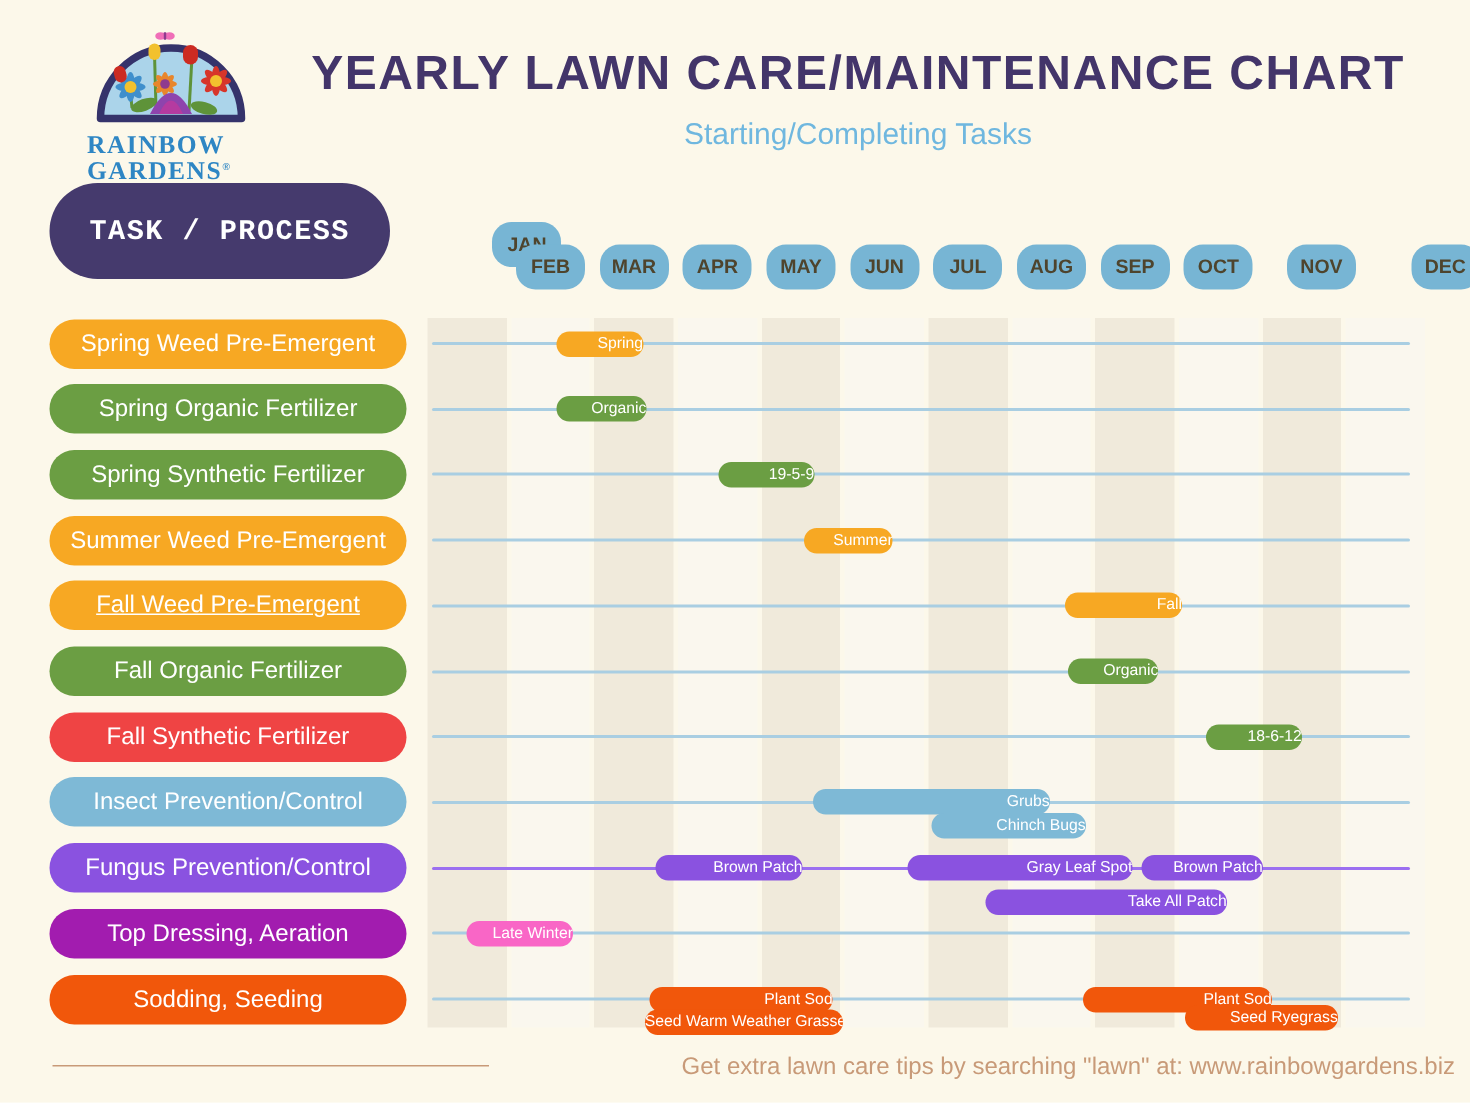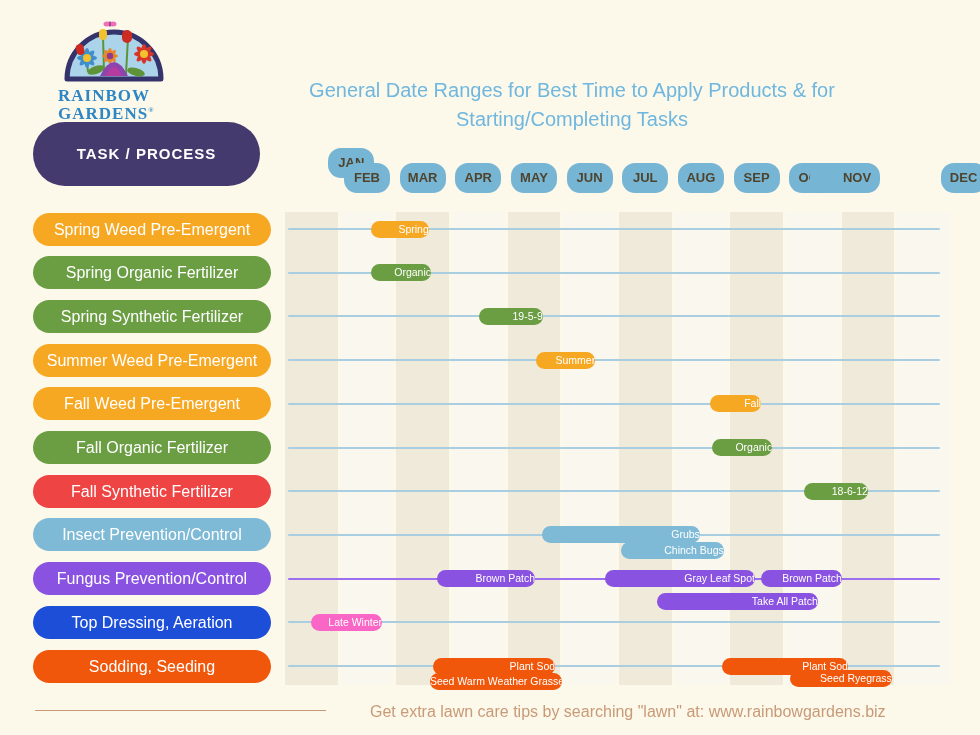--- a/index.html
+++ b/index.html
@@ -11,36 +11,36 @@
   #logo .logo-text{font-family:"Liberation Serif", serif;font-weight:700;color:#2E86C4;
     font-size:17px;line-height:15px;letter-spacing:1px;}
   #logo .reg{font-size:7px;vertical-align:super;}
   #page-title{position:absolute;left:186px;top:30px;width:772px;text-align:center;
     font-size:32px;font-weight:700;letter-spacing:1px;color:#43356A;}
   #page-subtitle{position:absolute;left:236px;top:76px;width:672px;text-align:center;
     font-size:20px;line-height:29px;color:#6FB7DF;}
 
   
   #task-header-pill{position:absolute;left:33px;top:122px;width:227px;height:64px;border-radius:32px;
-    background:#453A6D;color:#FFFFFF;font-size:15px;font-weight:700;letter-spacing:1px;
-    text-align:center;line-height:64px;}
+    background:#453A6D;color:#FFFFFF;font-size:19px;font-weight:700;letter-spacing:1px;
+    text-align:center;line-height:64px;font-family:Liberation Mono, monospace;}
 
   
   .stripe{position:absolute;}
   .month-pill{position:absolute;width:46px;height:30px;border-radius:13px;background:#77B5D4;
     color:#4E442D;font-size:13px;font-weight:700;text-align:center;line-height:30px;}
   .row-line{position:absolute;height:2px;border-radius:1px;}
   .task-pill{position:absolute;width:238px;height:33px;border-radius:17px;color:#FFFFFF;
     font-size:16px;text-align:center;line-height:33px;white-space:nowrap;}
   .bar{position:absolute;height:17px;border-radius:9px;color:#FFFFFF;font-size:10.5px;
     text-align:right;line-height:17px;white-space:nowrap;overflow:hidden;}
 
   
   #footer-line{position:absolute;left:35px;top:710px;width:291px;height:1px;background:#C89A78;}
-  #footer-text{position:absolute;left:370px;top:703px;width:600px;text-align:left;
+  #footer-text{position:absolute;left:370px;top:703px;width:600px;text-align:right;
     font-size:16px;color:#C89A78;}
 </style>
 </head>
 <body>
 
 <div id="canvas">
 
   <div id="logo">
     <svg width="112" height="72" viewBox="0 0 112 72">
       <path d="M9 67 A47 47 0 0 1 103 67 Z" fill="#ABD4EA" stroke="#35336B" stroke-width="5" stroke-linejoin="round"></path>
@@ -78,22 +78,22 @@
       <g transform="translate(52,12)">
         <ellipse cx="-3" cy="0" rx="3.5" ry="2.5" fill="#F06EB8"></ellipse>
         <ellipse cx="3" cy="0" rx="3.5" ry="2.5" fill="#F06EB8"></ellipse>
         <rect x="-0.8" y="-2.5" width="1.6" height="5" fill="#8E3B8E"></rect>
       </g>
     </svg>
     <div class="logo-text">RAINBOW</div>
     <div class="logo-text"><span>GARDENS</span><span class="reg">®</span></div>
   </div>
 
+  <div id="page-title">YEARLY LAWN CARE/MAINTENANCE CHART</div>
   <div id="page-subtitle">
-    <div>General Date Ranges for Best Time to Apply Products &amp; for</div>
     <div>Starting/Completing Tasks</div>
   </div>
 
   <div id="task-header-pill">TASK / PROCESS</div>
 
   <div id="chart">
       <div class="stripe" style="left: 285px; top: 212px; width: 52.66px; height: 473px; background: rgb(240, 234, 219);"></div>
       <div class="stripe" style="left: 340.66px; top: 212px; width: 52.66px; height: 473px; background: rgb(250, 247, 238);"></div>
       <div class="stripe" style="left: 396.32px; top: 212px; width: 52.66px; height: 473px; background: rgb(240, 234, 219);"></div>
       <div class="stripe" style="left: 451.98px; top: 212px; width: 52.66px; height: 473px; background: rgb(250, 247, 238);"></div>
@@ -108,55 +108,55 @@
       <div class="month-pill" style="left: 288.33px; top: 148px; margin-left: 40px;">JAN</div>
       <div class="month-pill" style="left: 343.99px; top: 163px;">FEB</div>
       <div class="month-pill" style="left: 399.65px; top: 163px;">MAR</div>
       <div class="month-pill" style="left: 455.31px; top: 163px;">APR</div>
       <div class="month-pill" style="left: 510.97px; top: 163px;">MAY</div>
       <div class="month-pill" style="left: 566.63px; top: 163px;">JUN</div>
       <div class="month-pill" style="left: 622.29px; top: 163px;">JUL</div>
       <div class="month-pill" style="left: 677.95px; top: 163px;">AUG</div>
       <div class="month-pill" style="left: 733.61px; top: 163px;">SEP</div>
       <div class="month-pill" style="left: 789.27px; top: 163px;">OCT</div>
-      <div class="month-pill" style="left: 810px; top: 163px; padding-left: 24px;">NOV</div>
+      <div class="month-pill" style="left: 858px; top: 163px;">NOV</div>
       <div class="month-pill" style="left: 900.59px; top: 163px; margin-left: 40px;">DEC</div>
       <div class="row-line" style="left: 288px; top: 228px; width: 652px; background: rgb(169, 206, 226);"></div>
       <div class="task-pill" style="left: 33px; top: 212.5px; background: rgb(247, 168, 35);">Spring Weed Pre-Emergent</div>
       <div class="bar" style="left: 370.886px; top: 220.5px; width: 57.8864px; background: rgb(247, 168, 35);">Spring</div>
       <div class="row-line" style="left: 288px; top: 271.7px; width: 652px; background: rgb(169, 206, 226);"></div>
       <div class="task-pill" style="left: 33px; top: 256.2px; background: rgb(107, 158, 67);">Spring Organic Fertilizer</div>
       <div class="bar" style="left: 370.886px; top: 264.2px; width: 60.1128px; background: rgb(107, 158, 67);">Organic</div>
       <div class="row-line" style="left: 288px; top: 315.4px; width: 652px; background: rgb(169, 206, 226);"></div>
       <div class="task-pill" style="left: 33px; top: 299.9px; background: rgb(107, 158, 67);">Spring Synthetic Fertilizer</div>
       <div class="bar" style="left: 478.867px; top: 307.9px; width: 64.009px; background: rgb(107, 158, 67);">19-5-9</div>
       <div class="row-line" style="left: 288px; top: 359.1px; width: 652px; background: rgb(169, 206, 226);"></div>
       <div class="task-pill" style="left: 33px; top: 343.6px; background: rgb(247, 168, 35);">Summer Weed Pre-Emergent</div>
       <div class="bar" style="left: 536.196px; top: 351.6px; width: 58.9996px; background: rgb(247, 168, 35);">Summer</div>
       <div class="row-line" style="left: 288px; top: 402.8px; width: 652px; background: rgb(169, 206, 226);"></div>
-      <div class="task-pill" style="left: 33px; top: 387.3px; background: rgb(247, 168, 35);">Fall Weed Pre-Emergent</div>
-      <div class="bar" style="left: 709.856px; top: 395.3px; width: 51.2072px; background: rgb(247, 168, 35);">Fall</div>
+      <div class="task-pill" style="left: 33px; top: 387.3px; background: rgb(247, 168, 35); text-decoration: underline;">Fall Weed Pre-Emergent</div>
+      <div class="bar" style="left: 709.856px; top: 395.3px; width: 51.2072px; background: rgb(247, 168, 35); padding-left: 27px;">Fall</div>
       <div class="row-line" style="left: 288px; top: 446.5px; width: 652px; background: rgb(169, 206, 226);"></div>
       <div class="task-pill" style="left: 33px; top: 431px; background: rgb(107, 158, 67);">Fall Organic Fertilizer</div>
       <div class="bar" style="left: 712.082px; top: 439px; width: 60.1128px; background: rgb(107, 158, 67);">Organic</div>
       <div class="row-line" style="left: 288px; top: 490.2px; width: 652px; background: rgb(169, 206, 226);"></div>
       <div class="task-pill" style="left: 33px; top: 474.7px; background: #ef4444;">Fall Synthetic Fertilizer</div>
       <div class="bar" style="left: 803.921px; top: 482.7px; width: 64.009px; background: rgb(107, 158, 67);">18-6-12</div>
       <div class="row-line" style="left: 288px; top: 533.9px; width: 652px; background: rgb(169, 206, 226);"></div>
       <div class="task-pill" style="left: 33px; top: 518.4px; background: rgb(126, 185, 214);">Insect Prevention/Control</div>
       <div class="bar" style="left: 541.762px; top: 526.4px; width: 158.074px; background: rgb(126, 185, 214);">Grubs</div>
       <div class="bar" style="left: 620.8px; top: 542.4px; width: 102.971px; background: rgb(126, 185, 214);">Chinch Bugs</div>
       <div class="row-line" style="left: 288px; top: 577.6px; width: 652px; background: rgb(155, 111, 240);"></div>
       <div class="task-pill" style="left: 33px; top: 562.1px; background: rgb(138, 82, 224);">Fungus Prevention/Control</div>
       <div class="bar" style="left: 437.122px; top: 570.1px; width: 97.9616px; background: rgb(138, 82, 224);">Brown Patch</div>
       <div class="bar" style="left: 605.215px; top: 570.1px; width: 149.725px; background: rgb(138, 82, 224);">Gray Leaf Spot</div>
       <div class="bar" style="left: 761.063px; top: 570.1px; width: 80.707px; background: rgb(138, 82, 224);">Brown Patch</div>
       <div class="bar" style="left: 656.979px; top: 593.1px; width: 160.857px; background: rgb(138, 82, 224);">Take All Patch</div>
       <div class="row-line" style="left: 288px; top: 621.3px; width: 652px; background: rgb(169, 206, 226);"></div>
-      <div class="task-pill" style="left: 33px; top: 605.8px; background: #1d4ed8;">Top Dressing, Aeration</div>
+      <div class="task-pill" style="left: 33px; top: 605.8px; background: #a21caf;">Top Dressing, Aeration</div>
       <div class="bar" style="left: 310.773px; top: 613.8px; width: 71.2448px; background: rgb(249, 102, 198);">Late Winter</div>
       <div class="row-line" style="left: 288px; top: 665px; width: 652px; background: rgb(169, 206, 226);"></div>
       <div class="task-pill" style="left: 33px; top: 649.5px; background: rgb(241, 87, 11);">Sodding, Seeding</div>
       <div class="bar" style="left: 433.225px; top: 657.5px; width: 121.895px; background: rgb(241, 87, 11);">Plant Sod</div>
       <div class="bar" style="left: 429.886px; top: 672.5px; width: 131.914px; background: rgb(241, 87, 11);">Seed Warm Weather Grasses</div>
       <div class="bar" style="left: 722.101px; top: 657.5px; width: 125.792px; background: rgb(241, 87, 11);">Plant Sod</div>
       <div class="bar" style="left: 790.006px; top: 669.5px; width: 101.858px; background: rgb(241, 87, 11);">Seed Ryegrass</div>
     </div>
 
   <div id="footer-line"></div>

